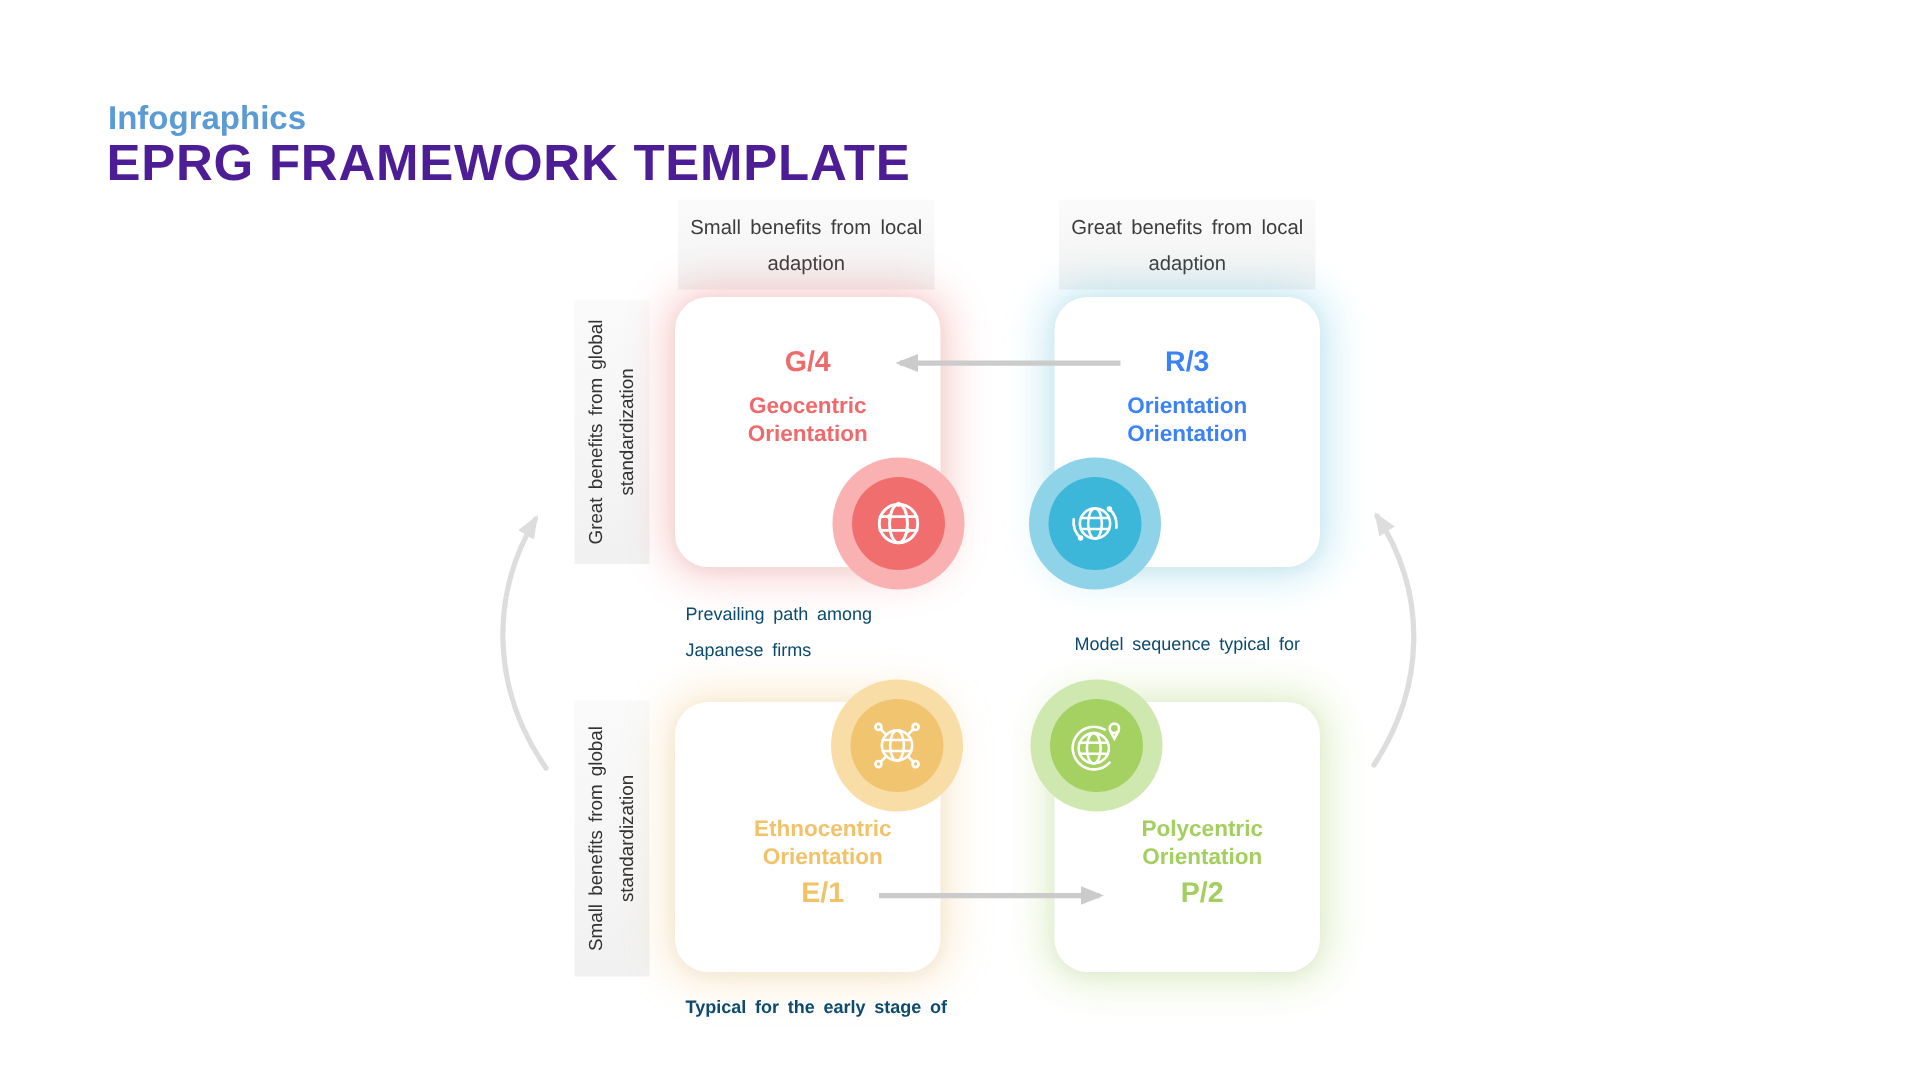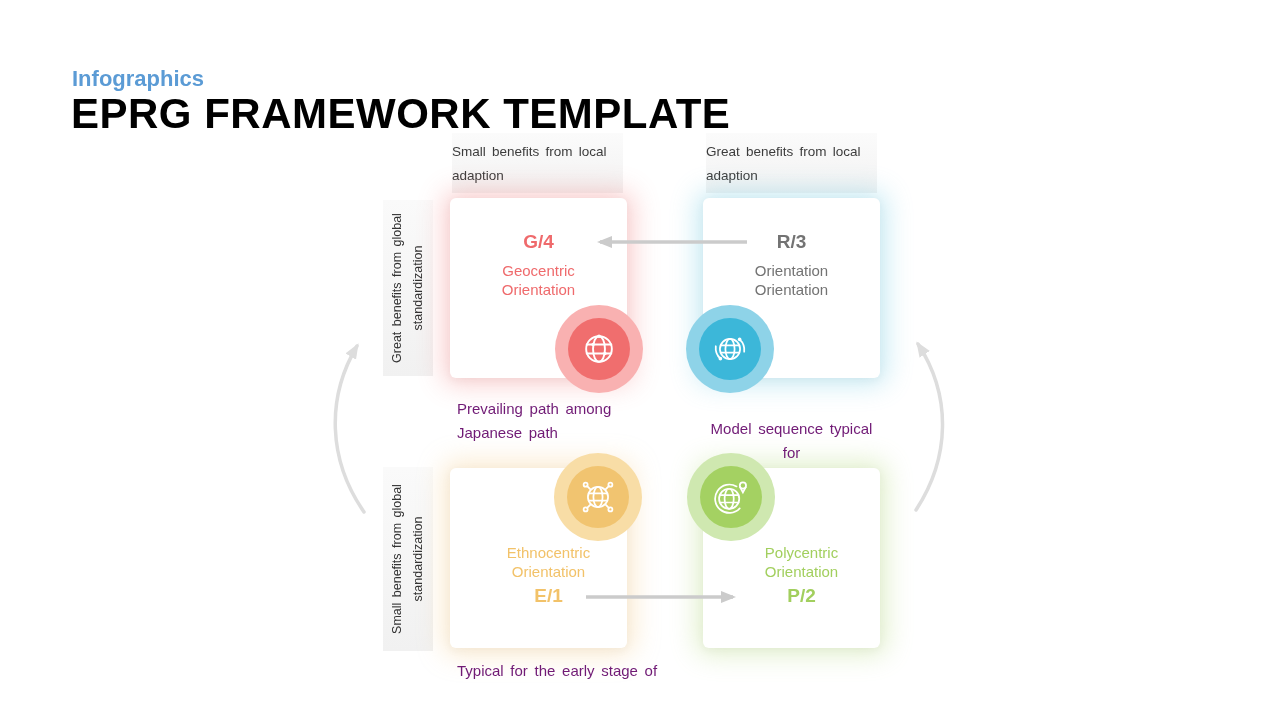--- a/index.html
+++ b/index.html
@@ -2,72 +2,72 @@
 <html><head>
 <meta charset="utf-8">
 <style>
   html,body{margin:0;padding:0;background:#fff;}
   .canvas{
     position:relative;width:1280px;height:720px;background:#ffffff;overflow:hidden;
     font-family:"Liberation Sans","DejaVu Sans",sans-serif;color:#3f3f3f;
   }
   
   .eyebrow{position:absolute;left:72px;top:66px;font-size:22px;font-weight:600;color:#5b9bd5;}
-  .title{position:absolute;left:71px;top:90px;margin:0;font-size:42px;font-weight:800;
-         letter-spacing:.5px;color:#000000;white-space:nowrap;}
+  .title{position:absolute;left:71px;top:90px;margin:0;font-size:34px;font-weight:800;
+         letter-spacing:.5px;color:#4c1d95;white-space:nowrap;}
   
   .hlabel{position:absolute;width:171px;height:60px;background:linear-gradient(#fbfbfb,#f2f2f2);
-          font-size:13.5px;line-height:24px;padding-top:7px;box-sizing:border-box;
+          text-align:center;font-size:13.5px;line-height:24px;padding-top:7px;box-sizing:border-box;
           word-spacing:2.5px;color:#3c3c3c;}
   .hlabel-left{left:452px;top:133px;}
   .hlabel-right{left:706px;top:133px;}
   
   .vlabel{position:absolute;width:50px;background:linear-gradient(#fafafa,#f1f1f1);}
   .vlabel-top{left:383px;top:200px;height:176px;}
   .vlabel-bottom{left:383px;top:467px;height:184px;}
   .vlabel-inner{position:absolute;left:50%;top:50%;width:176px;height:50px;
     transform:translate(-50%,-50%) rotate(-90deg);
     display:flex;flex-direction:column;justify-content:center;text-align:center;
     font-size:12.5px;line-height:21px;word-spacing:2px;color:#333;}
   .vlabel-bottom .vlabel-inner{width:184px;}
   
-  .card{position:absolute;width:177px;height:180px;background:#fff;border-radius:6px;
+  .card{position:absolute;width:177px;height:180px;background:#fff;border-radius:22px;
         text-align:center;box-sizing:border-box;}
   .card-geo  {left:450px;top:198px;box-shadow:0 0 26px 7px rgba(243,112,112,.32),0 2px 10px rgba(0,0,0,.05);}
   .card-regio{left:703px;top:198px;box-shadow:0 0 26px 7px rgba(90,195,224,.32),0 2px 10px rgba(0,0,0,.05);}
   .card-ethno{left:450px;top:468px;box-shadow:0 0 26px 7px rgba(243,199,122,.35),0 2px 10px rgba(0,0,0,.05);}
   .card-poly {left:703px;top:468px;box-shadow:0 0 26px 7px rgba(168,211,104,.32),0 2px 10px rgba(0,0,0,.05);}
   .q-code{font-size:19px;font-weight:bold;}
-  .q-name{font-size:15px;font-weight:normal;line-height:19px;margin-top:8px;}
+  .q-name{font-size:15px;font-weight:bold;line-height:19px;margin-top:8px;}
   .card-top-pad{padding-top:33px;}
   .card-bottom-pad{padding-top:75px;padding-left:20px;}
   .card-bottom-pad .q-name{margin-top:0;}
   .card-bottom-pad .q-code{margin-top:4px;}
   .c-red {color:#ef6a6c;}
-  .c-blue{color:#737373;}
+  .c-blue{color:#3b82f6;}
   .c-gold{color:#f2c269;}
   .c-green{color:#a2cf5e;}
   
   .badge{position:absolute;width:88px;height:88px;border-radius:50%;
          display:flex;align-items:center;justify-content:center;}
   .badge-inner{width:62px;height:62px;border-radius:50%;
          display:flex;align-items:center;justify-content:center;}
   .badge-geo  {left:555px;top:305px;background:#f9b1b1;}
   .badge-geo   .badge-inner{background:#f06e6e;}
   .badge-regio{left:686px;top:305px;background:#8ed3e8;}
   .badge-regio .badge-inner{background:#3cb7d9;}
   .badge-ethno{left:554px;top:453px;background:#f8dda6;}
   .badge-ethno .badge-inner{background:#f1c470;}
   .badge-poly {left:687px;top:453px;background:#cfe8b0;}
   .badge-poly  .badge-inner{background:#a4d162;}
   
-  .caption{position:absolute;font-size:15px;line-height:24px;word-spacing:2.5px;color:#701a75;}
+  .caption{position:absolute;font-size:12px;line-height:24px;word-spacing:2.5px;color:#0c4a6e;}
   .caption-left{left:457px;top:397px;width:200px;}
   .caption-right{left:700px;top:417px;width:183px;text-align:center;}
-  .caption-bottom{left:457px;top:659px;width:220px;}
+  .caption-bottom{left:457px;top:659px;width:220px;font-weight:bold;}
   
   .overlay{position:absolute;left:0;top:0;pointer-events:none;}
 </style>
 </head>
 <body>
 
 <div class="canvas">
 
   <div class="eyebrow">Infographics</div>
   <h1 class="title">EPRG FRAMEWORK TEMPLATE</h1>
@@ -195,21 +195,21 @@
           <path d="M33.5 36.5 A 15.5 15.5 0 1 1 30 12.5"></path>
           <circle cx="37" cy="11.5" r="3.4"></circle>
           <path d="M33.9 13.3 L37 19 L40.1 13.3"></path>
         </g>
       </svg>
     </div>
   </div>
 
   <div class="caption caption-left">
     <div>Prevailing path among</div>
-    <div>Japanese path</div>
+    <div>Japanese firms</div>
   </div>
   <div class="caption caption-right">
     <div>Model sequence typical for</div>
   </div>
   <div class="caption caption-bottom">
     <div>Typical for the early stage of</div>
   </div>
 
   <svg class="overlay" width="1280" height="720" viewBox="0 0 1280 720">
     <defs>

